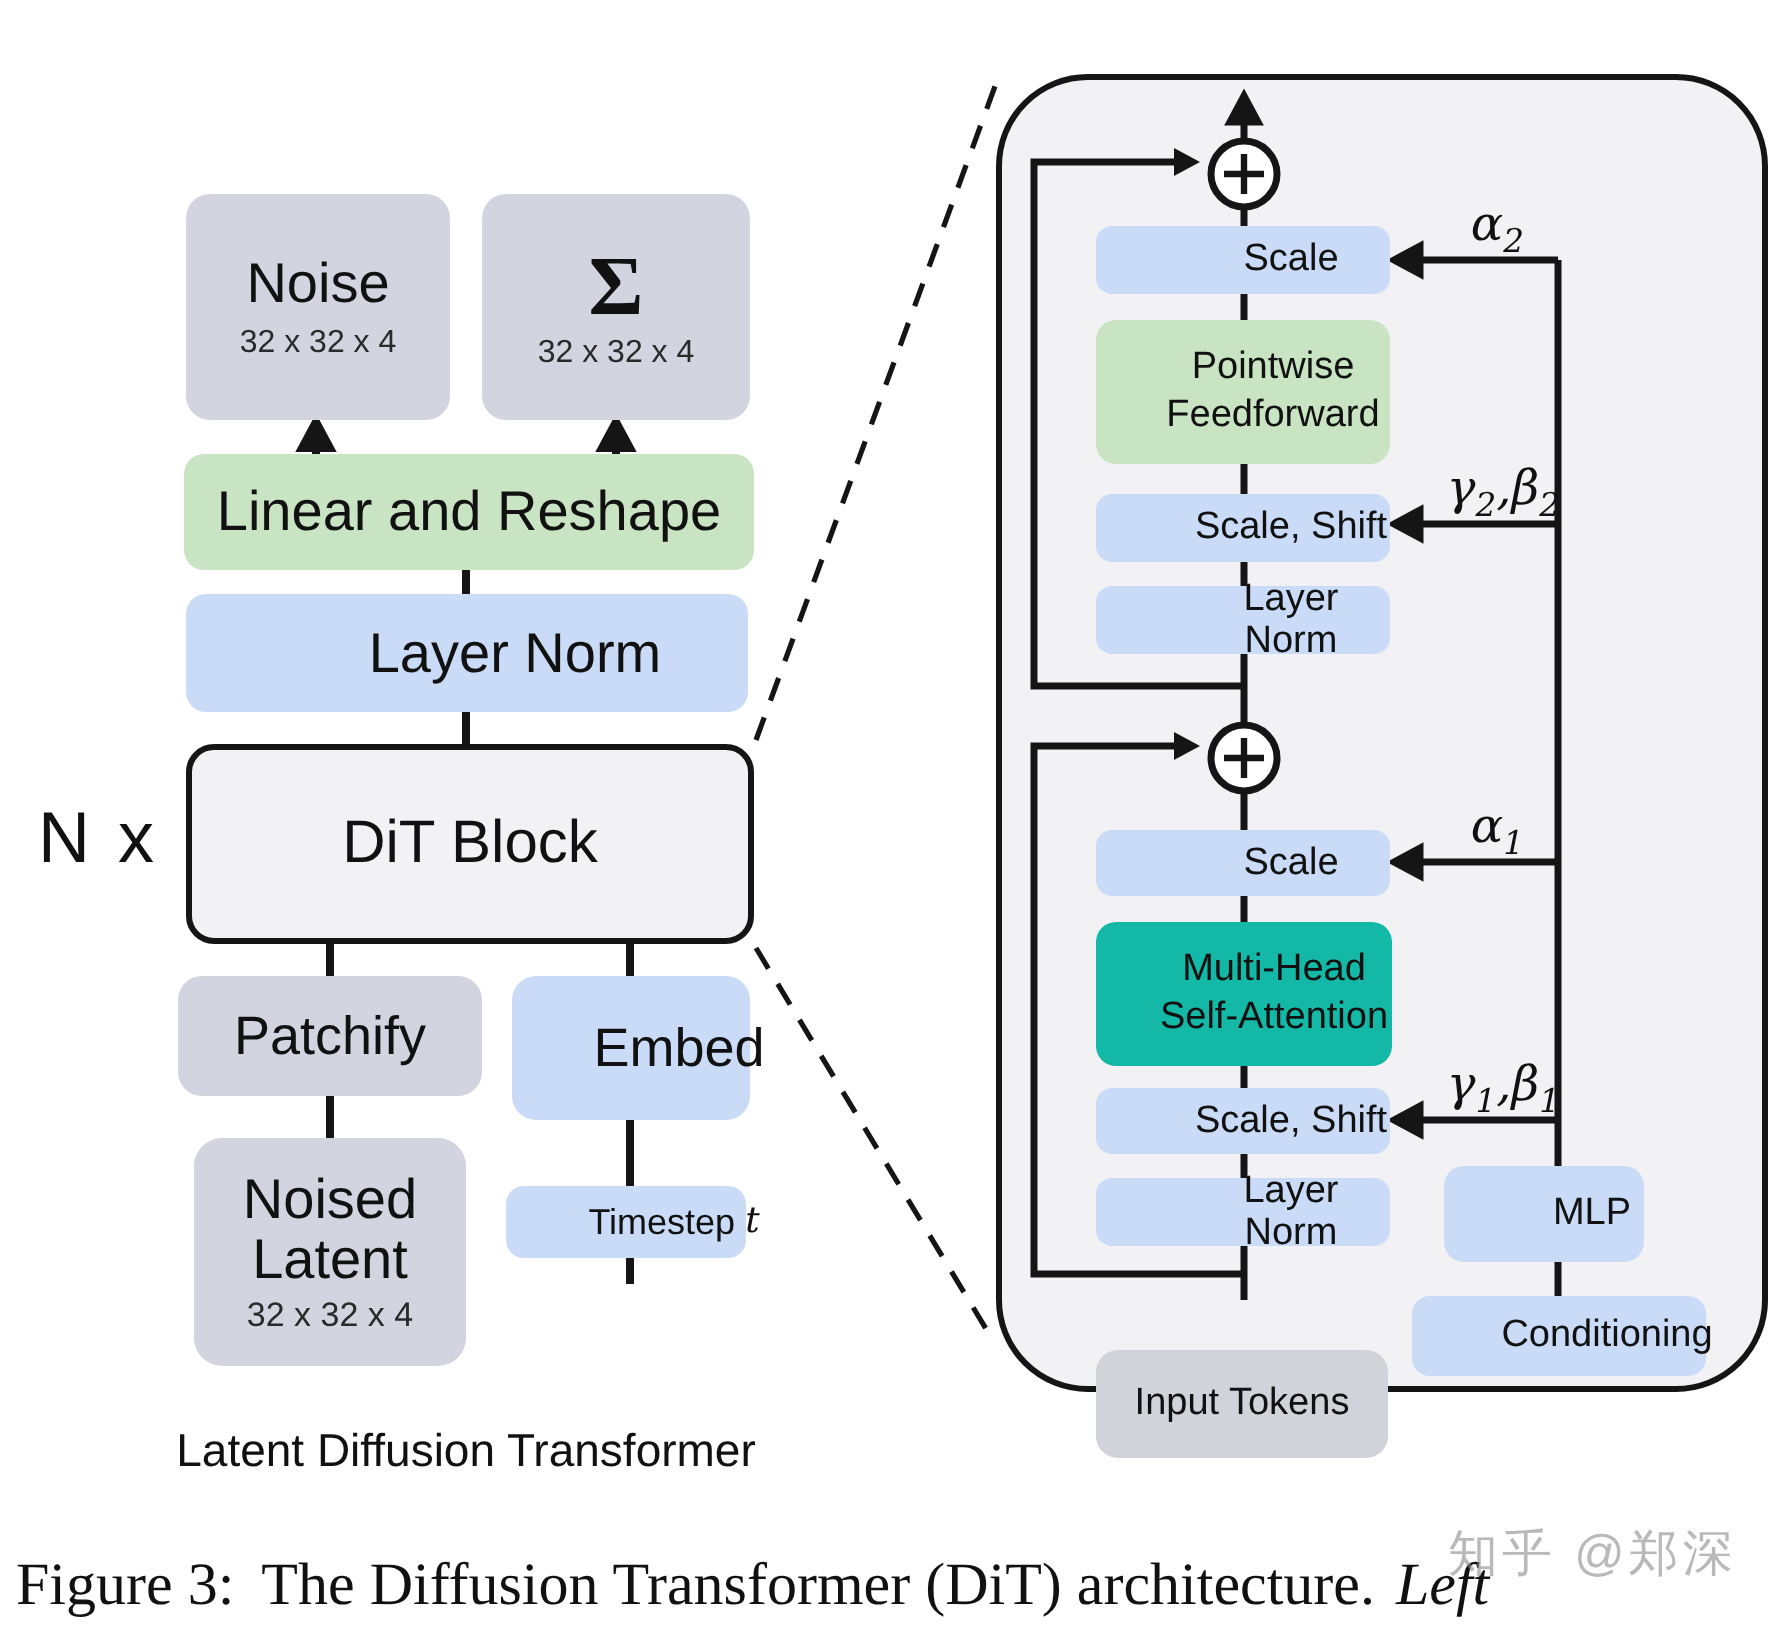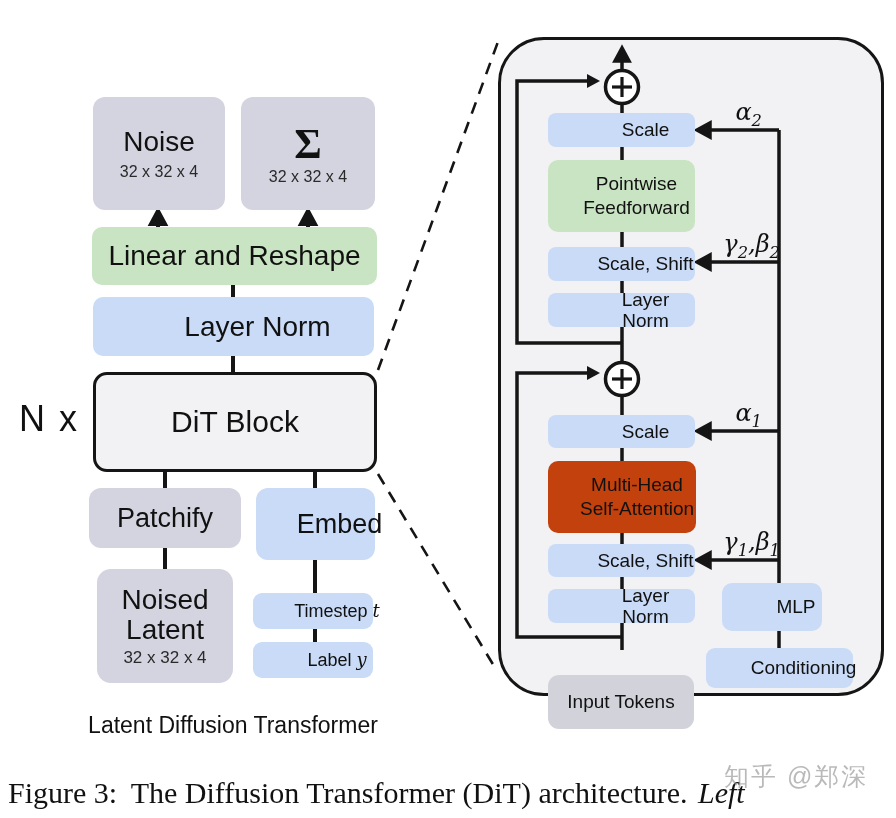--- a/index.html
+++ b/index.html
@@ -6,21 +6,21 @@
   #stage{position:relative;width:896px;height:818px;background:#ffffff;overflow:hidden;
          font-family:"Liberation Sans",sans-serif;color:#111;}
   svg.wires{position:absolute;left:0;top:0;z-index:1;}
   .panel{position:absolute;box-sizing:border-box;background:#F2F2F4;border:3.5px solid #151515;z-index:0;}
   .box{position:absolute;box-sizing:border-box;display:flex;flex-direction:column;align-items:center;
        justify-content:center;text-align:center;z-index:2;line-height:1.12;}
   .blue{background:#C9DBF7;padding-left:48px;}
   .green{background:#C9E4C2;}
   .gray{background:#D3D4DF;}
   .gray2{background:#D2D3DA;}
-  .orange{background:#c2410c;text-align:center;}
+  .orange{background:#14b8a6;text-align:center;}
   .dims{font-size:16px;color:#2a2a2a;margin-top:5px;}
   .lbl-lg{font-size:28px;}
   .lbl-md{font-size:27px;}
   .lbl-sm{font-size:19px;}
   .lbl-xs{font-size:18px;}
   .sigma{font-family:"Liberation Serif",serif;font-size:42px;font-weight:600;}
   .mathvar{font-family:"DejaVu Serif",serif;font-style:italic;}
   .nx{position:absolute;z-index:2;font-size:36px;letter-spacing:2px;}
   .diagram-caption{position:absolute;z-index:2;font-size:23px;text-align:center;}
   .greek{position:absolute;z-index:3;font-family:"DejaVu Serif",serif;font-style:italic;
@@ -138,24 +138,20 @@
     <span class="lbl-lg" style="line-height:1.08;">Noised</span>
     <span class="lbl-lg" style="line-height:1.08;">Latent</span>
     <span class="dims" style="margin-top:2px;font-size:17px;">32 x 32 x 4</span>
   </div>
 
   <div class="box blue" style="left:253px;top:593px;width:120px;height:36px;border-radius:9px;flex-direction:row;gap:5px;">
     <span class="lbl-xs">Timestep</span>
     <span class="lbl-xs mathvar">t</span>
   </div>
 
-  <div class="box blue" style="left:253px;top:642px;width:120px;height:36px;border-radius:9px;flex-direction:row;gap:5px;">
-    <span class="lbl-xs">Label</span>
-    <span class="lbl-xs mathvar">y</span>
-  </div>
 
   <div class="diagram-caption" style="left:63px;top:712px;width:340px;">Latent Diffusion Transformer</div>
 
   <div class="box blue" style="left:548px;top:113px;width:147px;height:34px;border-radius:8px;">
     <span class="lbl-sm">Scale</span>
   </div>
 
   <div class="box green two-line" style="left:548px;top:160px;width:147px;height:72px;border-radius:10px;">
     <span class="lbl-sm">Pointwise</span>
     <span class="lbl-sm">Feedforward</span>

